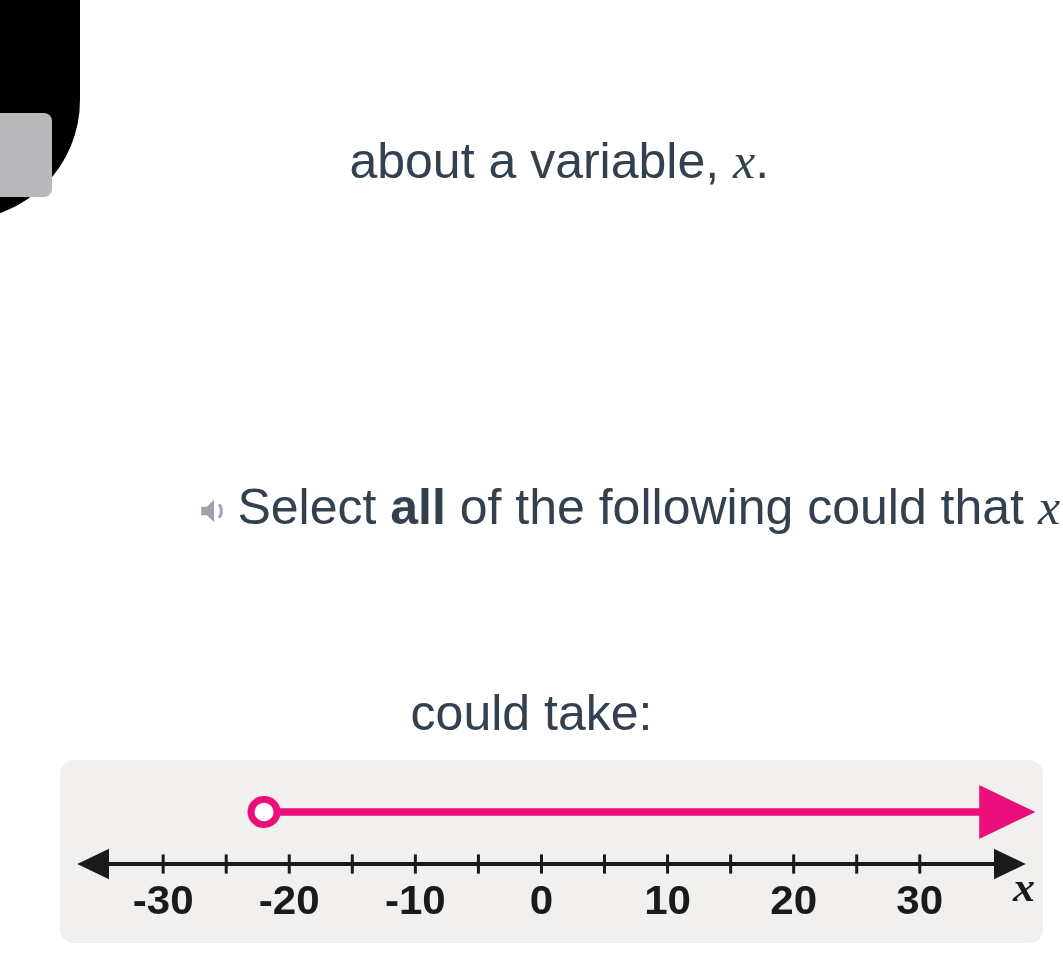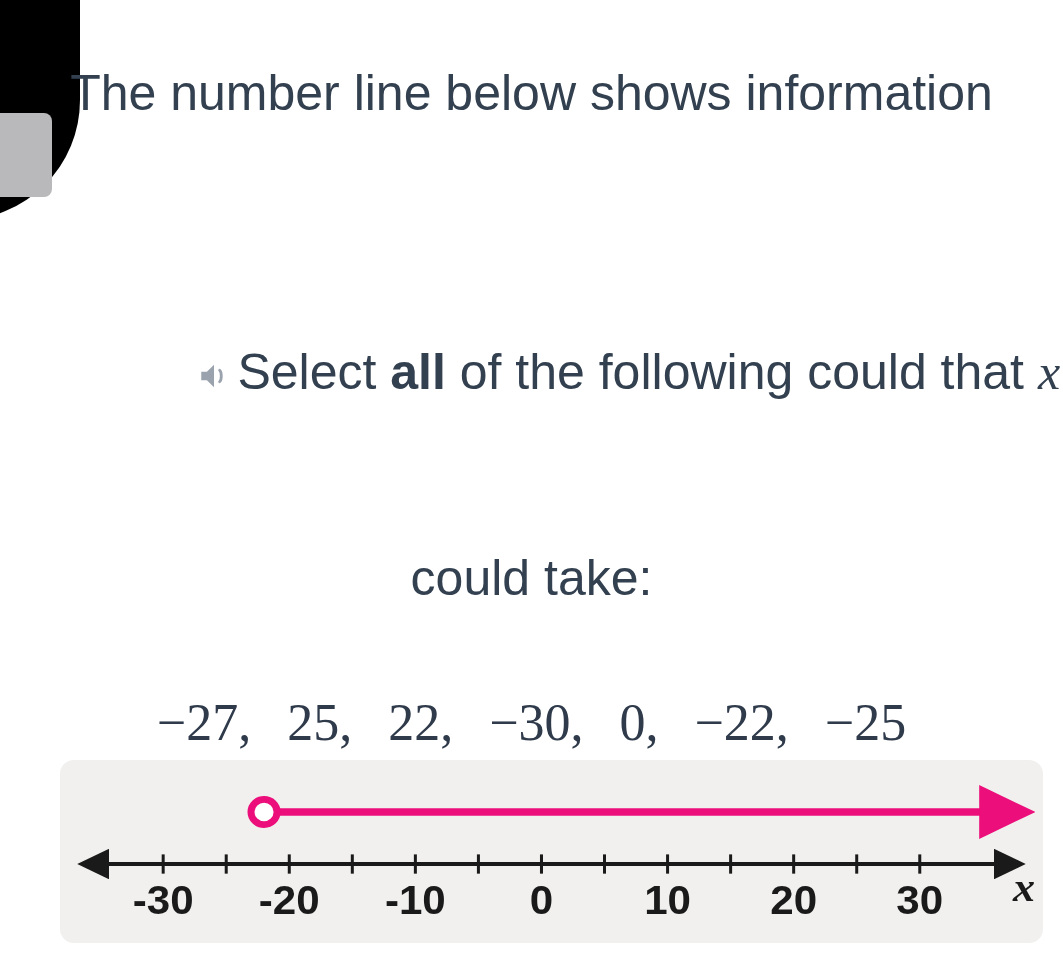--- a/index.html
+++ b/index.html
@@ -115,21 +115,23 @@
   }
 </style>
 </head>
 <body>
 
 <div class="edge-bump"></div>
 <div class="grey-tab"></div>
 
 <div class="content">
 
-  <div class="line">The number line below shows information</div>
+  <div class="line">
+    <span>about a variable, </span><span class="var-it">x</span><span>.</span>
+  </div>
 
   <div class="prompt2">
     <div class="line">
       <span class="speaker">
         <svg width="34" height="34" viewBox="0 0 24 24">
           <path d="M3 9v6h4l5 5V4L7 9H3z" fill="#9aa2ad"></path>
           <path d="M16 8c1.5 1 1.5 7 0 8" stroke="#9aa2ad" stroke-width="2" fill="none" stroke-linecap="round"></path>
         </svg>
       </span><span>Select </span><b>all</b><span> of the following could that </span><span class="var-it">x</span>
     </div>

